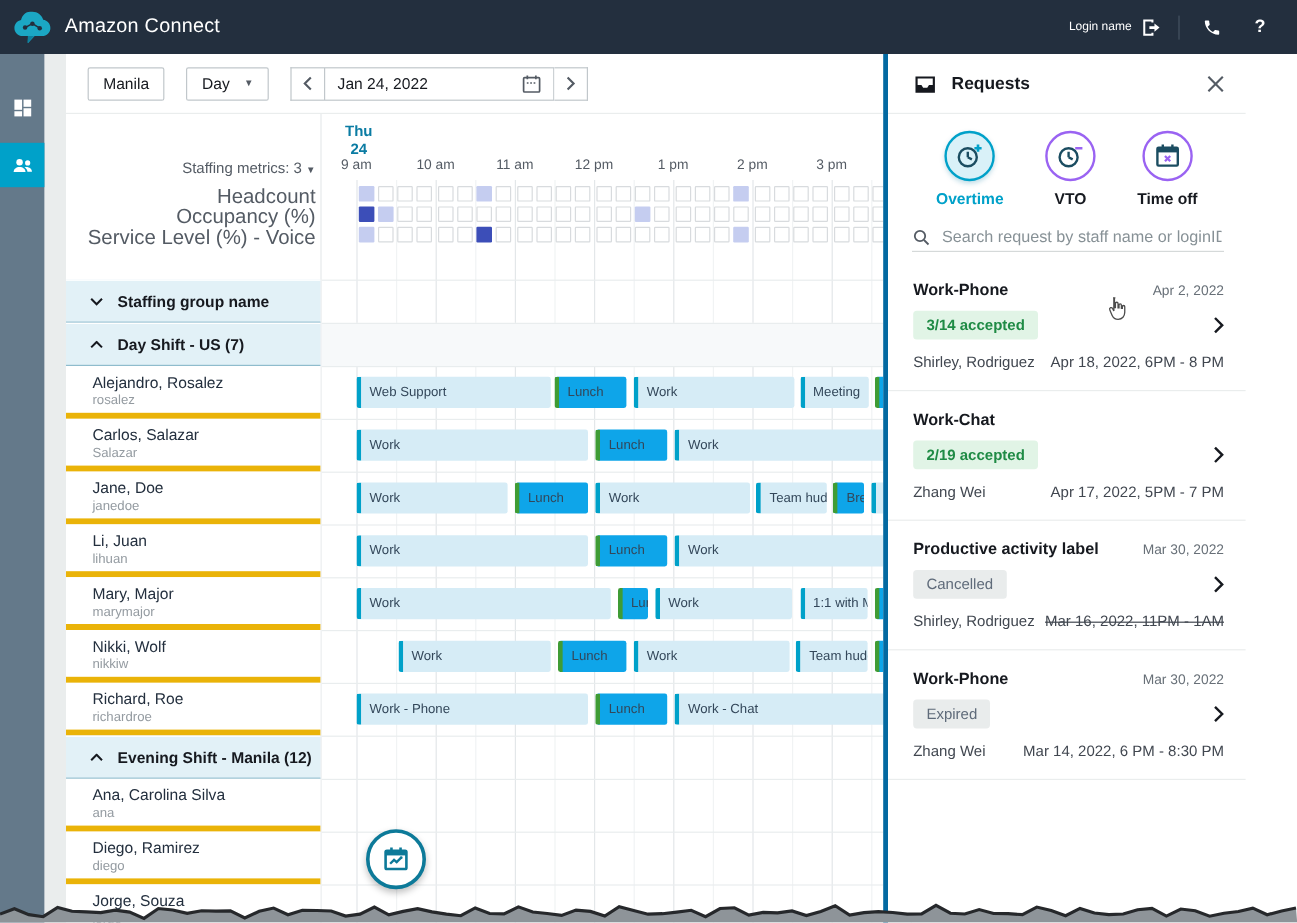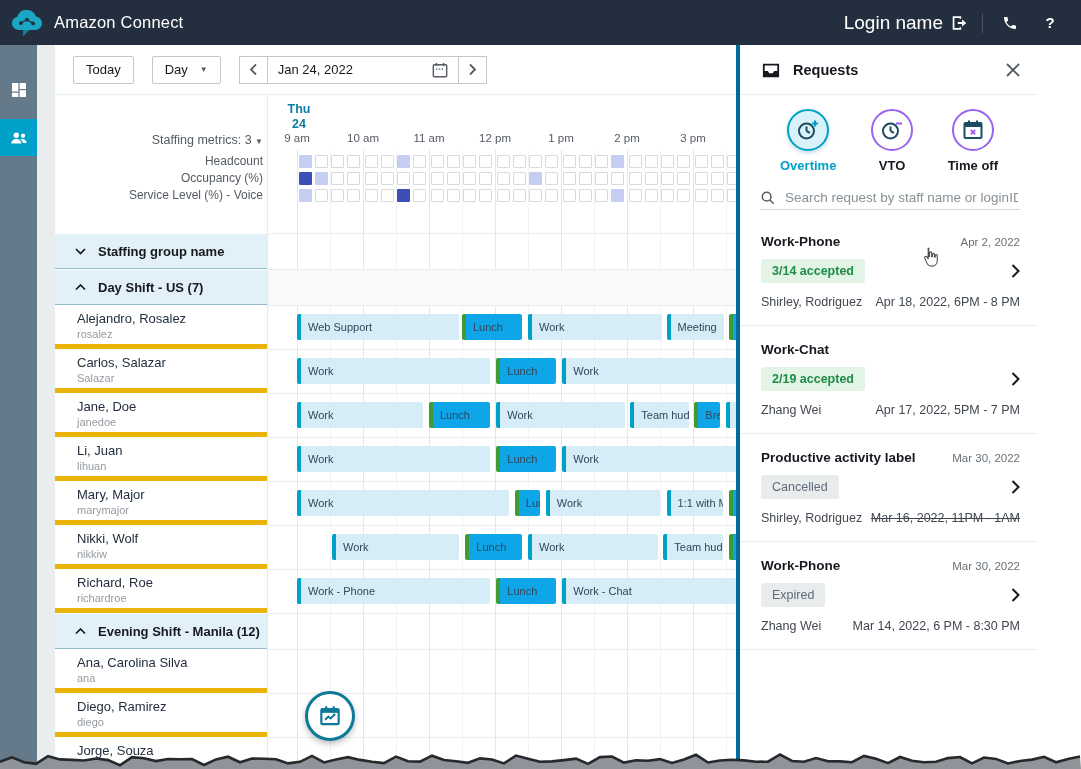--- a/index.html
+++ b/index.html
@@ -5,21 +5,21 @@
   html,body{margin:0;padding:0;background:#fff;}
   *{box-sizing:border-box;}
   body{font-family:"Liberation Sans", sans-serif;-webkit-font-smoothing:antialiased;}
   .app{position:relative;width:1081px;height:769px;overflow:hidden;background:#fff;}
 
   
   .topbar{position:absolute;left:0;top:0;width:1081px;height:45px;background:#232f3e;display:flex;align-items:center;z-index:30;}
   .logo{margin-left:10px;width:34px;height:30px;flex:0 0 auto;}
   .app-title{color:#fff;font-size:16.5px;font-weight:500;margin-left:10px;letter-spacing:.2px;}
   .topbar-right{margin-left:auto;display:flex;align-items:center;gap:14px;margin-right:18px;}
-  .login{display:flex;align-items:center;gap:8px;color:#fff;font-size:19px;cursor:pointer;}
+  .login{display:flex;align-items:center;gap:8px;color:#fff;font-size:10px;cursor:pointer;}
   .tb-divider{width:1px;height:20px;background:#465362;}
   .tb-icon{display:flex;align-items:center;justify-content:center;width:26px;height:26px;cursor:pointer;}
   .help-q{color:#fff;font-size:15px;font-weight:700;}
 
   
   .sidenav{position:absolute;left:0;top:45px;width:37px;height:724px;background:#64798a;z-index:25;}
   .nav-item{width:37px;height:37px;display:flex;align-items:center;justify-content:center;cursor:pointer;margin-top:11px;}
   .nav-item.first{margin-top:26px;}
   .nav-item.active{background:#00a1c9;}
   .gutter{position:absolute;left:37px;top:45px;width:18px;height:724px;background:#eaeded;z-index:5;}
@@ -31,21 +31,21 @@
   .btn-day{margin-left:18px;gap:12px;}
   .caret{font-size:8px;color:#545b64;}
   .datenav{display:flex;margin-left:18px;height:28px;}
   .datenav .seg{border:1px solid #c1c7cb;background:#fff;display:flex;align-items:center;cursor:pointer;}
   .seg.prev{width:28px;justify-content:center;border-right:none;}
   .seg.datefield{width:192px;padding:0 10px;justify-content:space-between;font-size:13px;color:#16191f;cursor:text;}
   .seg.next{width:28px;justify-content:center;border-left:none;}
 
   
   .metrics-toggle{position:absolute;left:55px;top:133px;width:212px;text-align:right;padding-right:4px;font-size:12.5px;color:#545b64;cursor:pointer;z-index:8;}
-  .metric-label{position:absolute;left:55px;width:212px;text-align:right;padding-right:4px;font-size:12px;color:#545b64;z-index:8;}
+  .metric-label{position:absolute;left:55px;width:212px;text-align:right;padding-right:4px;font-size:17px;color:#545b64;z-index:8;}
 
   
   .grid{position:absolute;left:267px;top:95px;width:512px;height:674px;overflow:hidden;border-left:1px solid #e7eaec;background:#fff;z-index:6;}
   .vline{position:absolute;top:55px;bottom:0;width:1px;background:#e3e7e9;}
   .vline.half{background:#f1f3f4;}
   .hline{position:absolute;left:0;right:0;height:1px;background:#e9edee;}
   .band{position:absolute;left:0;right:0;background:#f7f9fa;}
   .day-label{position:absolute;left:8px;top:7px;width:46px;text-align:center;color:#0b7ca3;font-weight:700;font-size:12.5px;line-height:15px;}
   .hour-label{position:absolute;top:37px;width:44px;text-align:center;font-size:11.5px;color:#545b64;}
   .heatcell{position:absolute;width:13px;height:13px;border-radius:1px;}
@@ -143,21 +143,21 @@
           <circle cx="7" cy="5" r="3" fill="#fff"></circle>
           <path d="M1.5 14c0-3 2.5-4.8 5.5-4.8s5.5 1.8 5.5 4.8z" fill="#fff"></path>
           <circle cx="14.5" cy="5.5" r="2.4" fill="#fff"></circle>
           <path d="M13.4 9.2c2.7.1 5.1 1.7 5.1 4.4h-4.2c-.3-1.9-1.4-3.4-2.7-4 .5-.3 1.1-.4 1.8-.4z" fill="#fff"></path>
         </svg>
     </div>
   </div>
   <div class="gutter"></div>
 
   <div class="toolbar">
-    <button class="btn btn-today">Today</button>
+    <button class="btn btn-today">Manila</button>
     <button class="btn btn-day">
       <span>Day</span>
       <span class="caret">▼</span>
     </button>
     <div class="datenav">
       <div class="seg prev">
         <svg width="9" height="13" viewBox="0 0 9 13">
             <polyline points="7,1.5 2,6.5 7,11.5" fill="none" stroke="#545b64" stroke-width="1.8"></polyline>
           </svg>
       </div>

